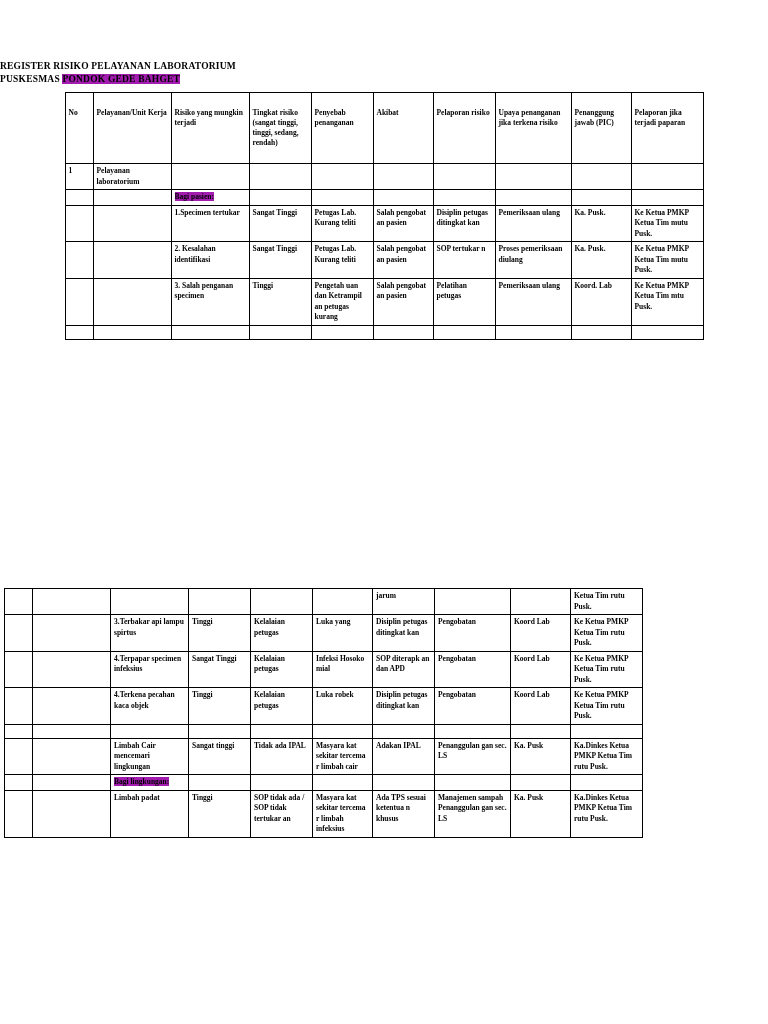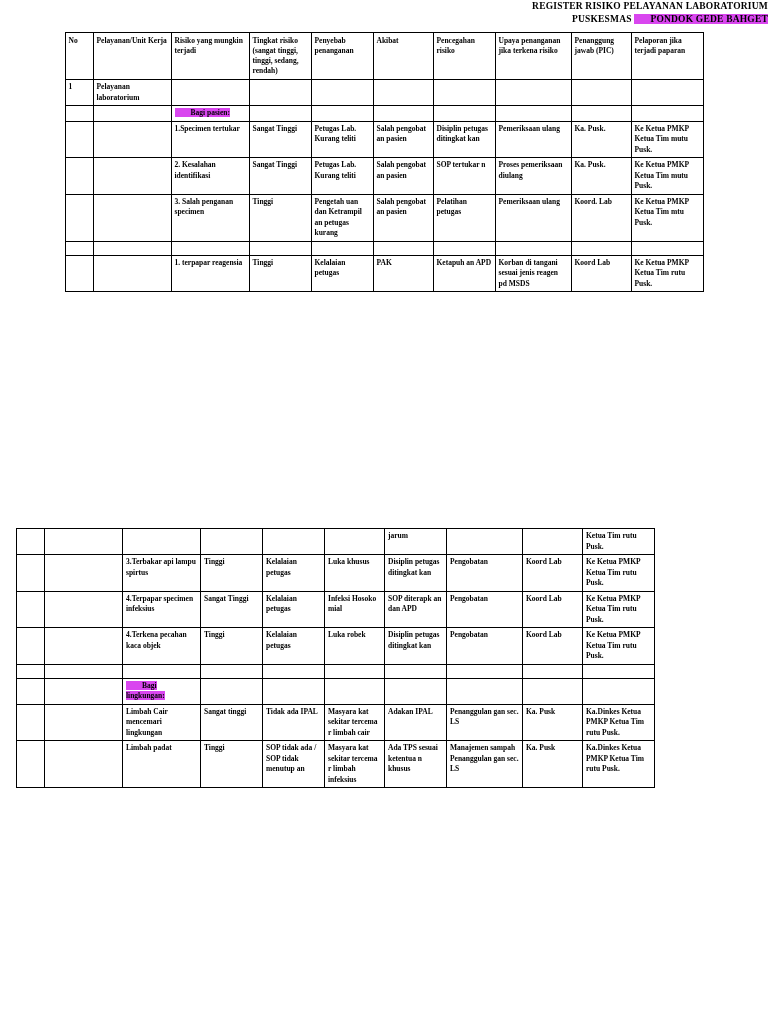--- a/index.html
+++ b/index.html
@@ -16,71 +16,71 @@
     overflow: hidden;
   }
   .page {
     position: relative;
     width: 768px;
     height: 1024px;
     box-sizing: border-box;
     padding: 0;
   }
   .title-block {
-    text-align: right;
+    text-align: left;
+    margin-top: 60px;
     margin-bottom: 6px;
   }
   .title-line {
     font-family: "Liberation Serif", serif;
     font-weight: bold;
     font-size: 9.5px;
     letter-spacing: 0.2px;
     line-height: 13px;
   }
   .hl {
-    background: #d946ef;
-    padding-left: 16px;
+    background: #a21caf;
   }
   table.risk {
     border-collapse: collapse;
     table-layout: fixed;
     margin: 0 auto;
     width: 638px;
     font-size: 7.5px;
     line-height: 10.5px;
   }
   table.risk td, table.risk th {
     border: 1px solid #000000;
     vertical-align: top;
     padding: 2px 3px;
     font-weight: bold;
     overflow: hidden;
     word-wrap: break-word;
   }
   table.risk thead td {
     font-size: 7.5px;
     line-height: 10px;
-    padding: 3px 3px;
+    padding: 15px 3px;
   }
   
   col.c0 { width: 28px; }
   col.c1 { width: 78px; }
   col.c2 { width: 78px; }
   col.c3 { width: 62px; }
   col.c4 { width: 62px; }
   col.c5 { width: 60px; }
   col.c6 { width: 62px; }
   col.c7 { width: 76px; }
   col.c8 { width: 60px; }
   col.c9 { width: 72px; }
 
   .tbl-wrap-2 {
     position: absolute;
     top: 528px;
-    left: 16px;
+    left: 4px;
     width: 632px;
   }
   .spacer-row td {
     height: 9px;
     padding: 0;
   }
 </style>
 </head>
 <body>
 
@@ -105,21 +105,21 @@
         <col class="c9">
     </colgroup>
     <thead>
       <tr>
         <td>No</td>
         <td>Pelayanan/Unit Kerja</td>
         <td>Risiko yang mungkin terjadi</td>
         <td>Tingkat risiko (sangat tinggi, tinggi, sedang, rendah)</td>
         <td>Penyebab penanganan</td>
         <td>Akibat</td>
-        <td>Pencegahan risiko</td>
+        <td>Pelaporan risiko</td>
         <td>Upaya penanganan jika terkena risiko</td>
         <td>Penanggung jawab (PIC)</td>
         <td>Pelaporan jika terjadi paparan</td>
       </tr>
     </thead>
     <tbody id="body-1">
         <tr>
           <td>1</td>
           <td>Pelayanan laboratorium</td>
           <td></td>
@@ -183,32 +183,20 @@
           <td></td>
           <td></td>
           <td></td>
           <td></td>
           <td></td>
           <td></td>
           <td></td>
           <td></td>
           <td></td>
           <td></td>
-        </tr>
-        <tr>
-          <td></td>
-          <td></td>
-          <td>1. terpapar reagensia</td>
-          <td>Tinggi</td>
-          <td>Kelalaian petugas</td>
-          <td>PAK</td>
-          <td>Ketapuh an APD</td>
-          <td>Korban di tangani sesuai jenis reagen pd MSDS</td>
-          <td>Koord Lab</td>
-          <td>Ke Ketua PMKP Ketua Tim rutu Pusk.</td>
         </tr>
       </tbody>
   </table>
 
   <div class="tbl-wrap-2">
     <table class="risk">
       <colgroup>
         <col class="c0">
           <col class="c1">
           <col class="c2">
@@ -232,21 +220,21 @@
             <td></td>
             <td></td>
             <td>Ketua Tim rutu Pusk.</td>
           </tr>
           <tr>
             <td></td>
             <td></td>
             <td>3.Terbakar api lampu spirtus</td>
             <td>Tinggi</td>
             <td>Kelalaian petugas</td>
-            <td>Luka khusus</td>
+            <td>Luka yang</td>
             <td>Disiplin petugas ditingkat kan</td>
             <td>Pengobatan</td>
             <td>Koord Lab</td>
             <td>Ke Ketua PMKP Ketua Tim rutu Pusk.</td>
           </tr>
           <tr>
             <td></td>
             <td></td>
             <td>4.Terpapar specimen infeksius</td>
             <td>Sangat Tinggi</td>
@@ -277,47 +265,47 @@
             <td></td>
             <td></td>
             <td></td>
             <td></td>
             <td></td>
             <td></td>
           </tr>
           <tr>
             <td></td>
             <td></td>
-            <td><span class="hl">Bagi lingkungan:</span></td>
-            <td></td>
-            <td></td>
-            <td></td>
-            <td></td>
-            <td></td>
-            <td></td>
-            <td></td>
-          </tr>
-          <tr>
-            <td></td>
-            <td></td>
             <td>Limbah Cair mencemari lingkungan</td>
             <td>Sangat tinggi</td>
             <td>Tidak ada IPAL</td>
             <td>Masyara kat sekitar tercema r limbah cair</td>
             <td>Adakan IPAL</td>
             <td>Penanggulan gan sec. LS</td>
             <td>Ka. Pusk</td>
             <td>Ka.Dinkes Ketua PMKP Ketua Tim rutu Pusk.</td>
           </tr>
           <tr>
             <td></td>
             <td></td>
+            <td><span class="hl">Bagi lingkungan:</span></td>
+            <td></td>
+            <td></td>
+            <td></td>
+            <td></td>
+            <td></td>
+            <td></td>
+            <td></td>
+          </tr>
+          <tr>
+            <td></td>
+            <td></td>
             <td>Limbah padat</td>
             <td>Tinggi</td>
-            <td>SOP tidak ada / SOP tidak menutup an</td>
+            <td>SOP tidak ada / SOP tidak tertukar an</td>
             <td>Masyara kat sekitar tercema r limbah infeksius</td>
             <td>Ada TPS sesuai ketentua n khusus</td>
             <td>Manajemen sampah Penanggulan gan sec. LS</td>
             <td>Ka. Pusk</td>
             <td>Ka.Dinkes Ketua PMKP Ketua Tim rutu Pusk.</td>
           </tr>
         </tbody>
     </table>
   </div>
 

